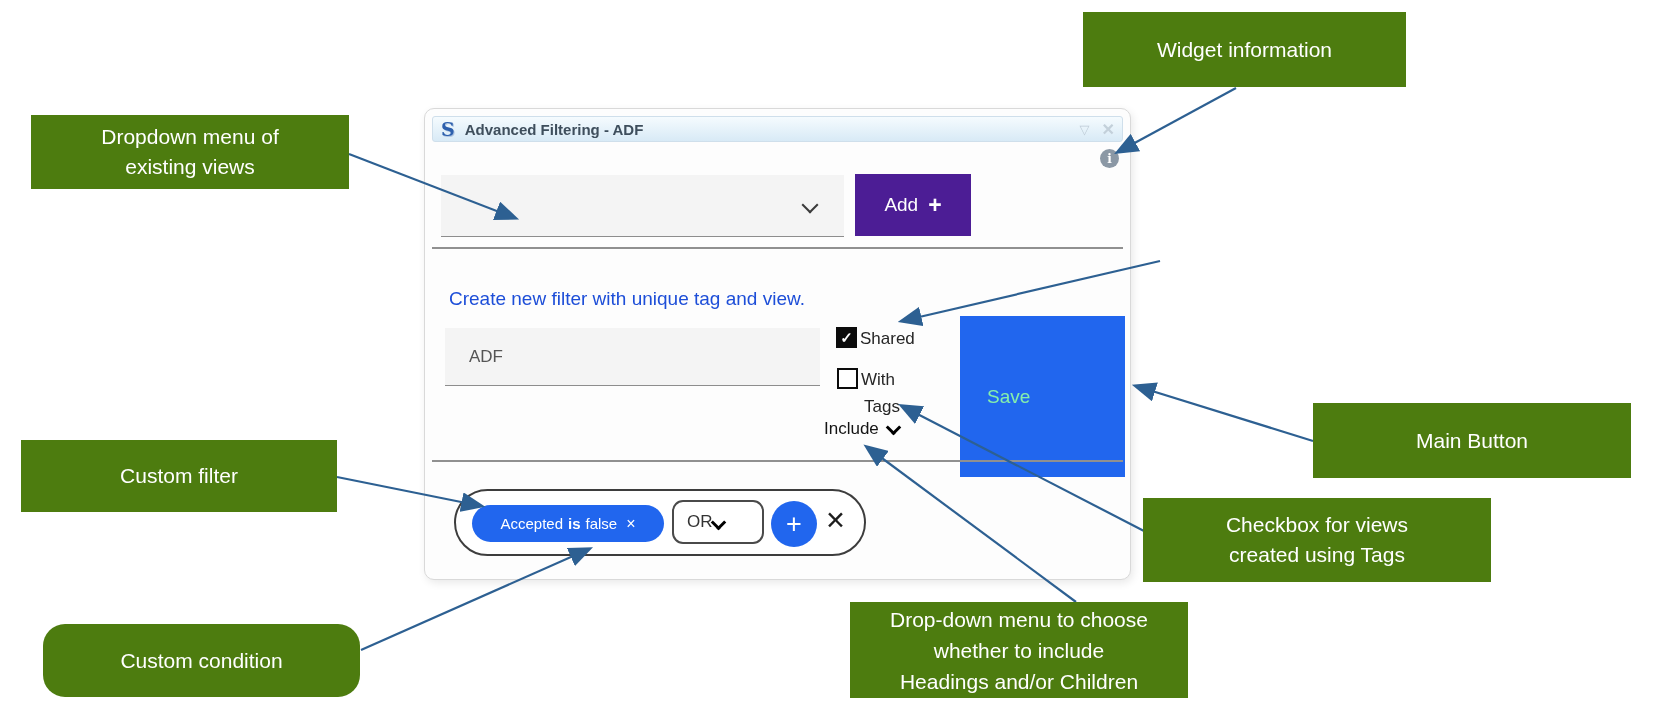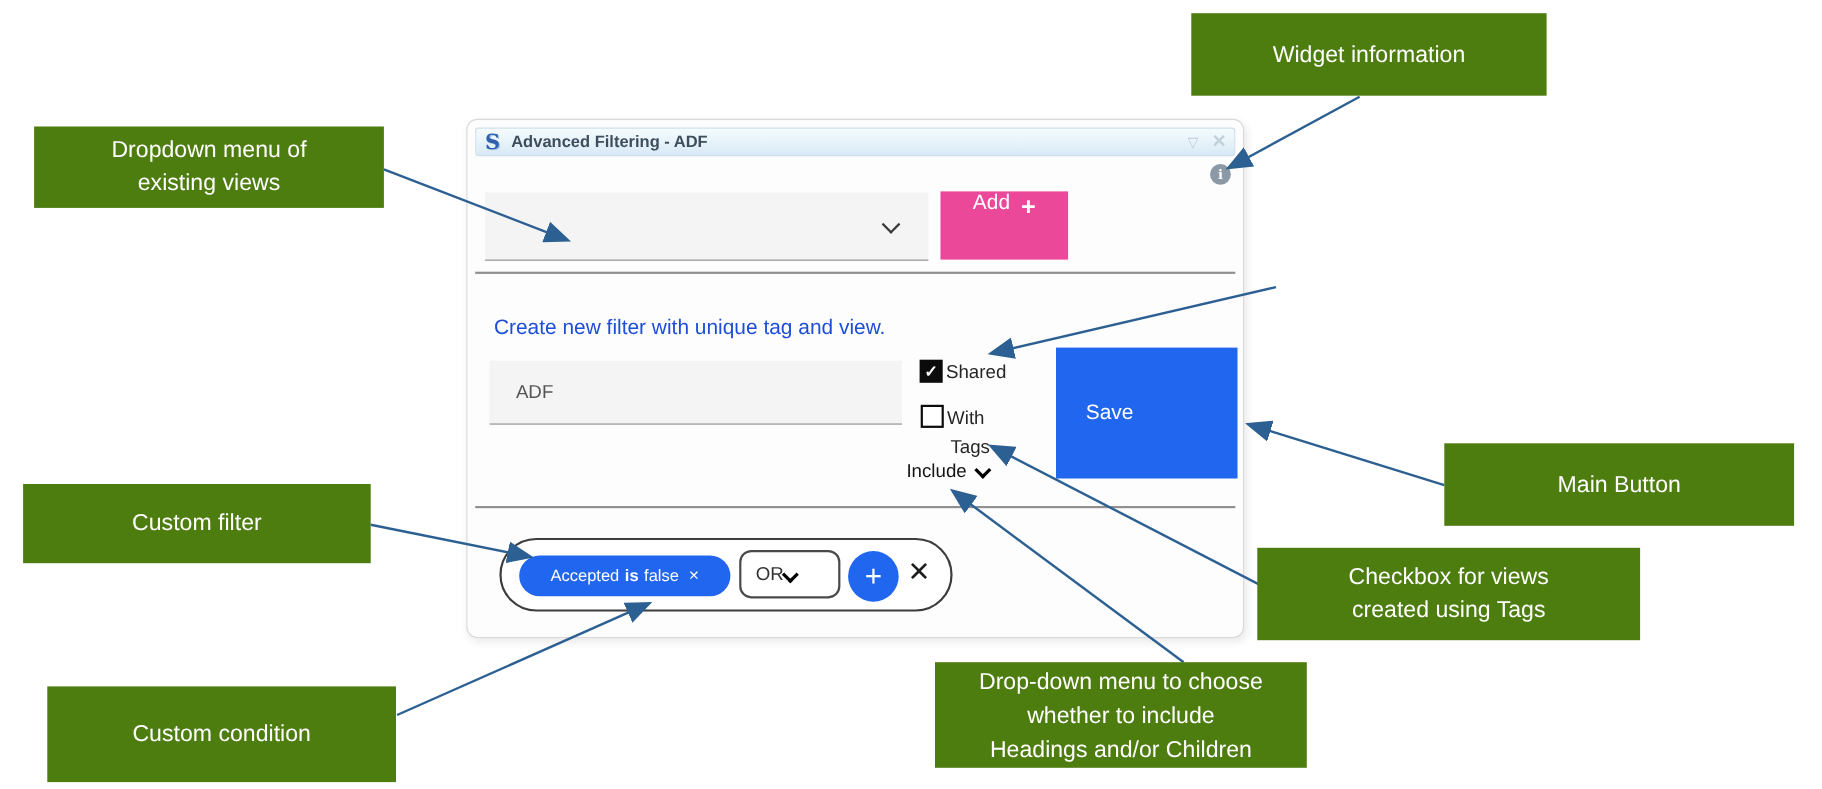--- a/index.html
+++ b/index.html
@@ -27,21 +27,21 @@
                justify-content:center; z-index:1; }
 
   .views-field { position:absolute; left:441px; top:175px; width:403px; height:62px;
                  background:#f4f4f4; border-bottom:1px solid #8d8d8d; z-index:1; }
   .views-chev { position:absolute; right:28px; top:22px; }
   .chev { width:12px; height:12px; border-right:2px solid #3a3a3a; border-bottom:2px solid #3a3a3a;
           transform:rotate(45deg); display:inline-block; }
   .chev.bold { border-width:3px; border-color:#000; width:11px; height:11px; }
 
   .add-btn { position:absolute; left:855px; top:174px; width:116px; height:62px;
-             background:#ec4899; color:#fff; display:flex; align-items:flex-start;
+             background:#4c1d95; color:#fff; display:flex; align-items:center;
              justify-content:center; gap:10px; font-size:19px; z-index:1; cursor:pointer; }
   .add-btn .plus { font-size:23px; font-weight:bold; }
 
   .sep { position:absolute; width:691px; left:432px; border-top:2px solid #909090; z-index:1; }
   .sep1 { top:247px; } .sep2 { top:460px; }
 
   .create-text { position:absolute; left:449px; top:288px; font-size:19px; color:#1d4ed8; z-index:1; }
 
   .adf-input { position:absolute; left:445px; top:328px; width:375px; height:58px;
                background:#f4f4f4; border:none; border-bottom:1px solid #8d8d8d;
@@ -56,22 +56,22 @@
   .cb-with { left:837px; top:368px; }
   .cb-label { position:absolute; font-size:17px; color:#262626; z-index:1; }
   .lb-shared { left:860px; top:329px; }
   .lb-with { left:861px; top:370px; }
   .lb-tags { left:864px; top:397px; }
 
   .include-wrap { position:absolute; left:824px; top:419px; display:flex; align-items:center;
                   gap:9px; font-size:17px; color:#141414; z-index:1; cursor:pointer; }
   .include-wrap .chev { margin-top:-4px; }
 
-  .save-btn { position:absolute; left:960px; top:316px; width:165px; height:119px;
-              background:#2166ee; color:#ffffff; font-size:19px; display:flex;
+  .save-btn { position:absolute; left:960px; top:316px; width:165px; height:161px;
+              background:#2166ee; color:#86efac; font-size:19px; display:flex;
               align-items:center; padding-left:27px; z-index:1; cursor:pointer; }
 
   .group { position:absolute; left:454px; top:489px; width:412px; height:67px;
            background:#fff; border:2.5px solid #3d3d3d; border-radius:34px; z-index:1; }
   .chip { position:absolute; left:472px; top:505px; width:192px; height:37px;
           background:#2166ee; border-radius:19px; color:#fff; font-size:15px;
           display:flex; align-items:center; justify-content:center; gap:5px; z-index:2; }
   .chip .op { font-weight:bold; }
   .chip .chip-x { font-size:16px; margin-left:4px; cursor:pointer; }
   .or-box { position:absolute; left:672px; top:500px; width:92px; height:44px;
@@ -91,21 +91,21 @@
   
   .co { position:absolute; background:#4d7c0f; color:#ffffff; font-size:21px;
         line-height:30px; text-align:center; display:flex; flex-direction:column;
         justify-content:center; z-index:3; }
   .co-widget-info      { left:1083px; top:12px;  width:323px; height:75px; }
   .co-dropdown-views   { left:31px;   top:115px; width:318px; height:74px; }
   .co-view-type        { left:1048px; top:185px; width:308px; height:75px; }
   .co-main-button      { left:1313px; top:403px; width:318px; height:75px; }
   .co-checkbox-tags    { left:1143px; top:498px; width:348px; height:84px; }
   .co-custom-filter    { left:21px;   top:440px; width:316px; height:72px; }
-  .co-custom-condition { left:43px;   top:624px; width:317px; height:87px; }
+  .co-custom-condition { left:43px;   top:624px; width:317px; height:73px;border-radius:22px; }
   .co-include          { left:850px;  top:602px; width:338px; height:96px; line-height:31px; }
 </style>
 </head>
 <body>
 
 <div id="stage">
 
   <div class="w-frame"></div>
 
   <div class="w-titlebar">

